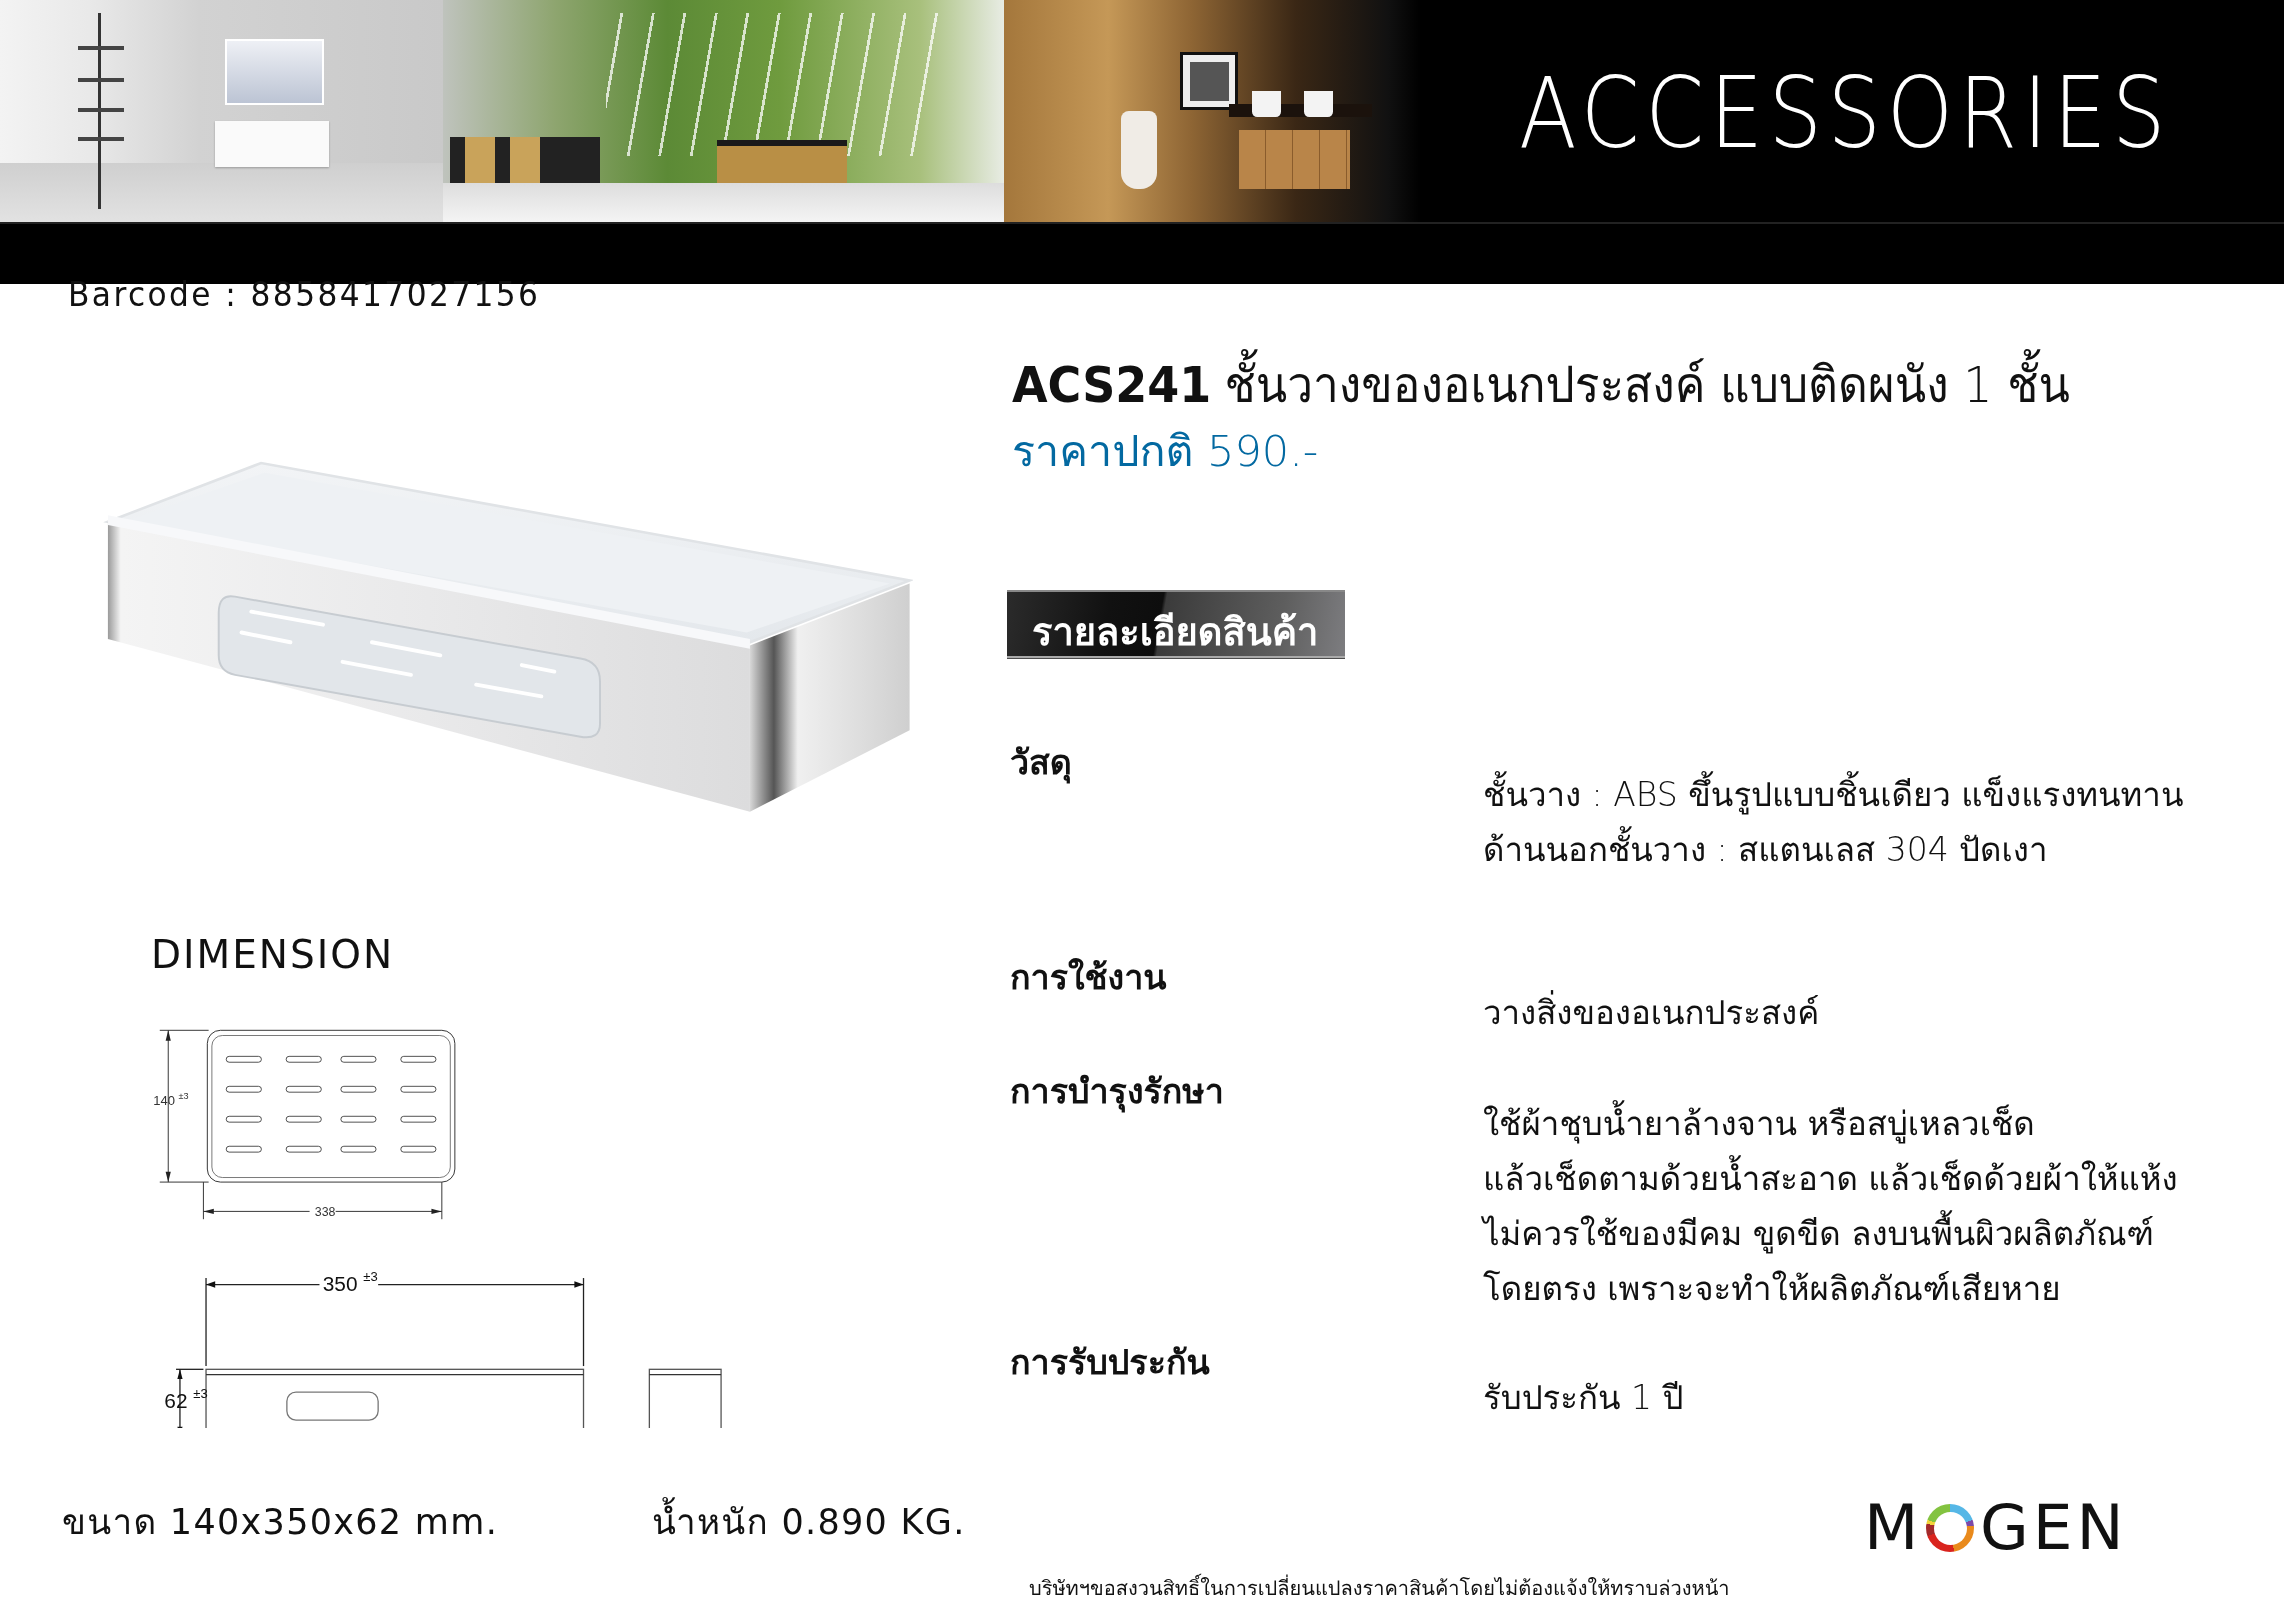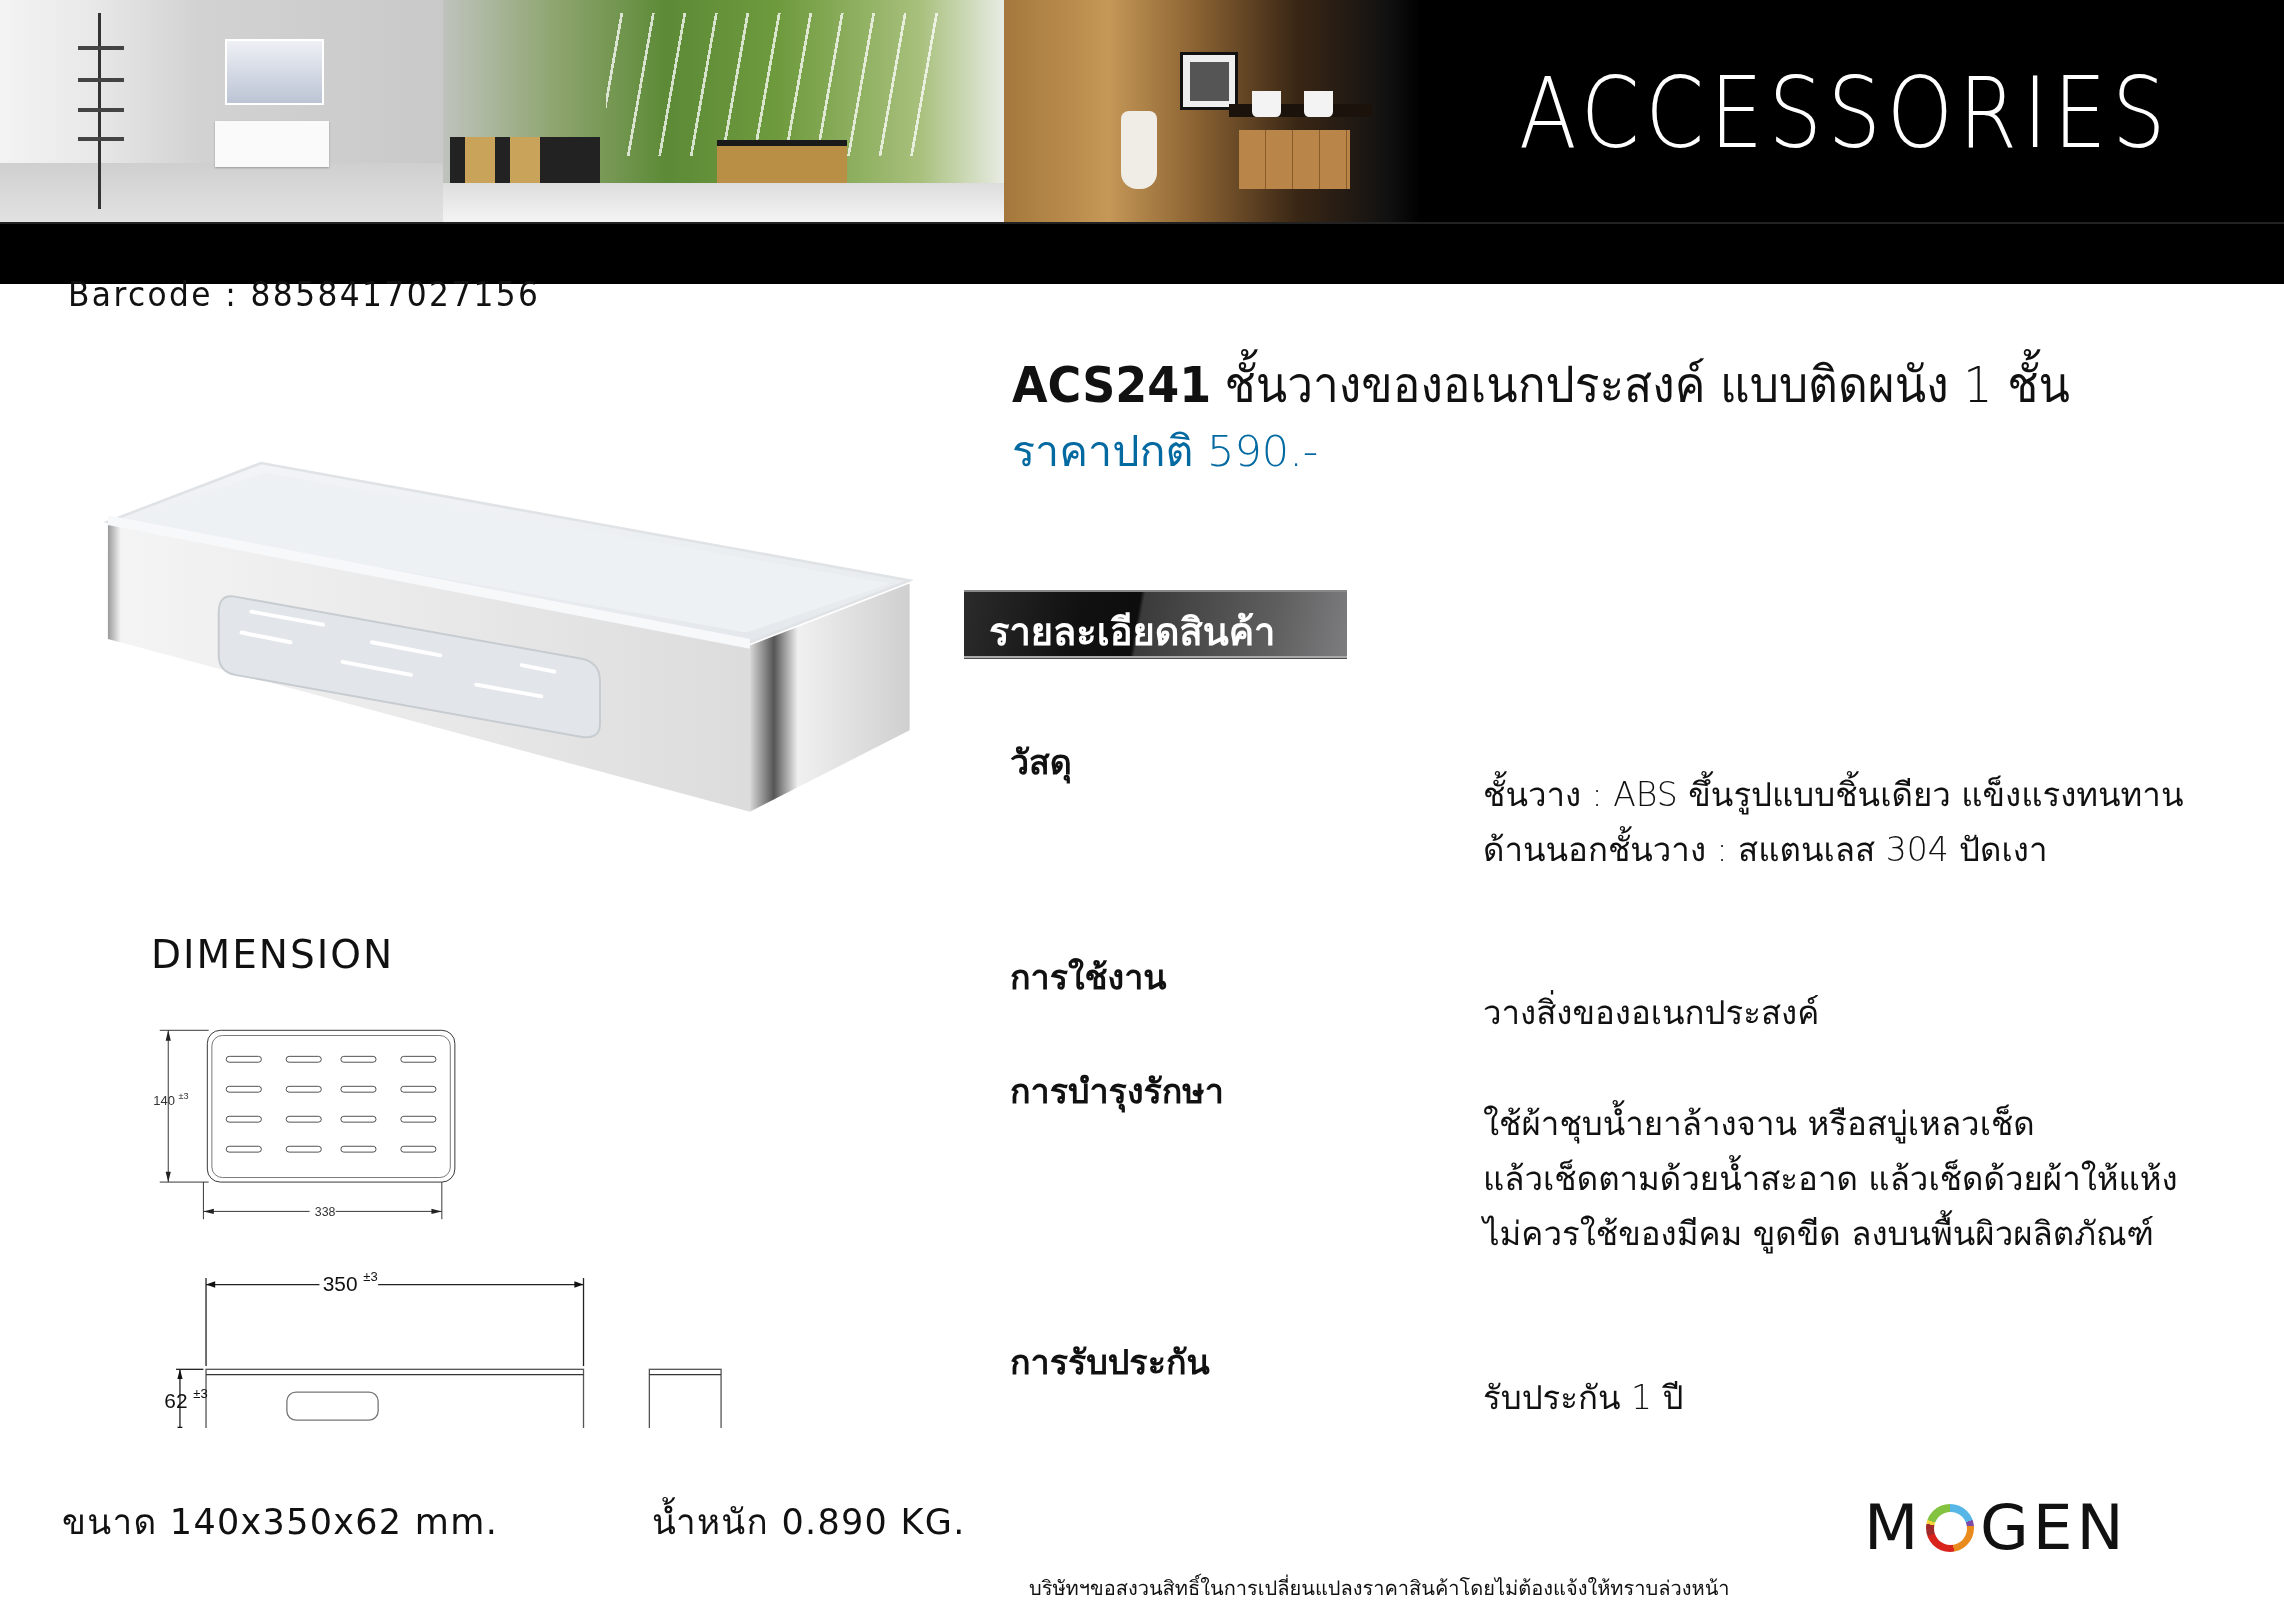--- a/index.html
+++ b/index.html
@@ -49,23 +49,23 @@
   .spec-foot { font-size:35px; color:#111; white-space:nowrap; letter-spacing:1.3px; }
   #size-text { left:62px; top:1494px; }
   #weight-text { left:652px; top:1494px; }
 
   
   #product-title { left:1012px; top:345px; font-size:50px; color:#111; white-space:nowrap;
     transform:scaleX(0.92); transform-origin:left; }
   #product-title .model { font-weight:700; margin-right:14.3px; }
   #product-title .name { font-weight:300; }
   #price { left:1012px; top:417px; font-size:43px; font-weight:300; color:#0369a1; white-space:nowrap; }
-  #details-badge { left:964px; top:590px; width:383px; height:64px;
+  #details-badge { left:1007px; top:590px; width:310px; height:64px;
     background:linear-gradient(100deg,#2b2b2b 0%,#111 30%,#0d0d0d 45%,#3b3b3b 46%,#5e5e5e 80%,#7d7d80 100%);
-    border-top:2px solid #888; border-bottom:2px solid #aaa; box-shadow:0 0.7px 0 #000; }
+    border-top:2px solid #888; border-bottom:2px solid #aaa; box-shadow:0 0.7px 0 #000;padding-left:28px; }
   #details-badge span { position:absolute; left:25px; top:9px; color:#fff; font-size:38px; font-weight:700; white-space:nowrap; }
 
   .spec-label { left:1010px; font-size:34px; font-weight:700; color:#111; white-space:nowrap; }
   .spec-value { left:1483px; font-size:33px; font-weight:300; color:#111; line-height:55px; white-space:nowrap;margin-top:40px; }
   #label-material { top:735px; }
   #value-material { top:727px; }
   #label-usage { top:950px; }
   #value-usage { top:945px; }
   #label-care { top:1064px; }
   #value-care { top:1056px; }
@@ -248,20 +248,21 @@
 <div id="label-usage" class="abs spec-label">การใช้งาน</div>
 <div id="value-usage" class="abs spec-value">
   <div>วางสิ่งของอเนกประสงค์</div>
 </div>
 
 <div id="label-care" class="abs spec-label">การบำรุงรักษา</div>
 <div id="value-care" class="abs spec-value">
   <div>ใช้ผ้าชุบน้ำยาล้างจาน หรือสบู่เหลวเช็ด</div>
   <div>แล้วเช็ดตามด้วยน้ำสะอาด แล้วเช็ดด้วยผ้าให้แห้ง</div>
   <div>ไม่ควรใช้ของมีคม ขูดขีด ลงบนพื้นผิวผลิตภัณฑ์</div>
+  <div>โดยตรง เพราะจะทำให้ผลิตภัณฑ์เสียหาย</div>
 </div>
 
 <div id="label-warranty" class="abs spec-label">การรับประกัน</div>
 <div id="value-warranty" class="abs spec-value">
   <div>รับประกัน 1 ปี</div>
 </div>
 
 <div id="disclaimer" class="abs">บริษัทฯขอสงวนสิทธิ์ในการเปลี่ยนแปลงราคาสินค้าโดยไม่ต้องแจ้งให้ทราบล่วงหน้า</div>
 
 <div id="logo" class="abs">

